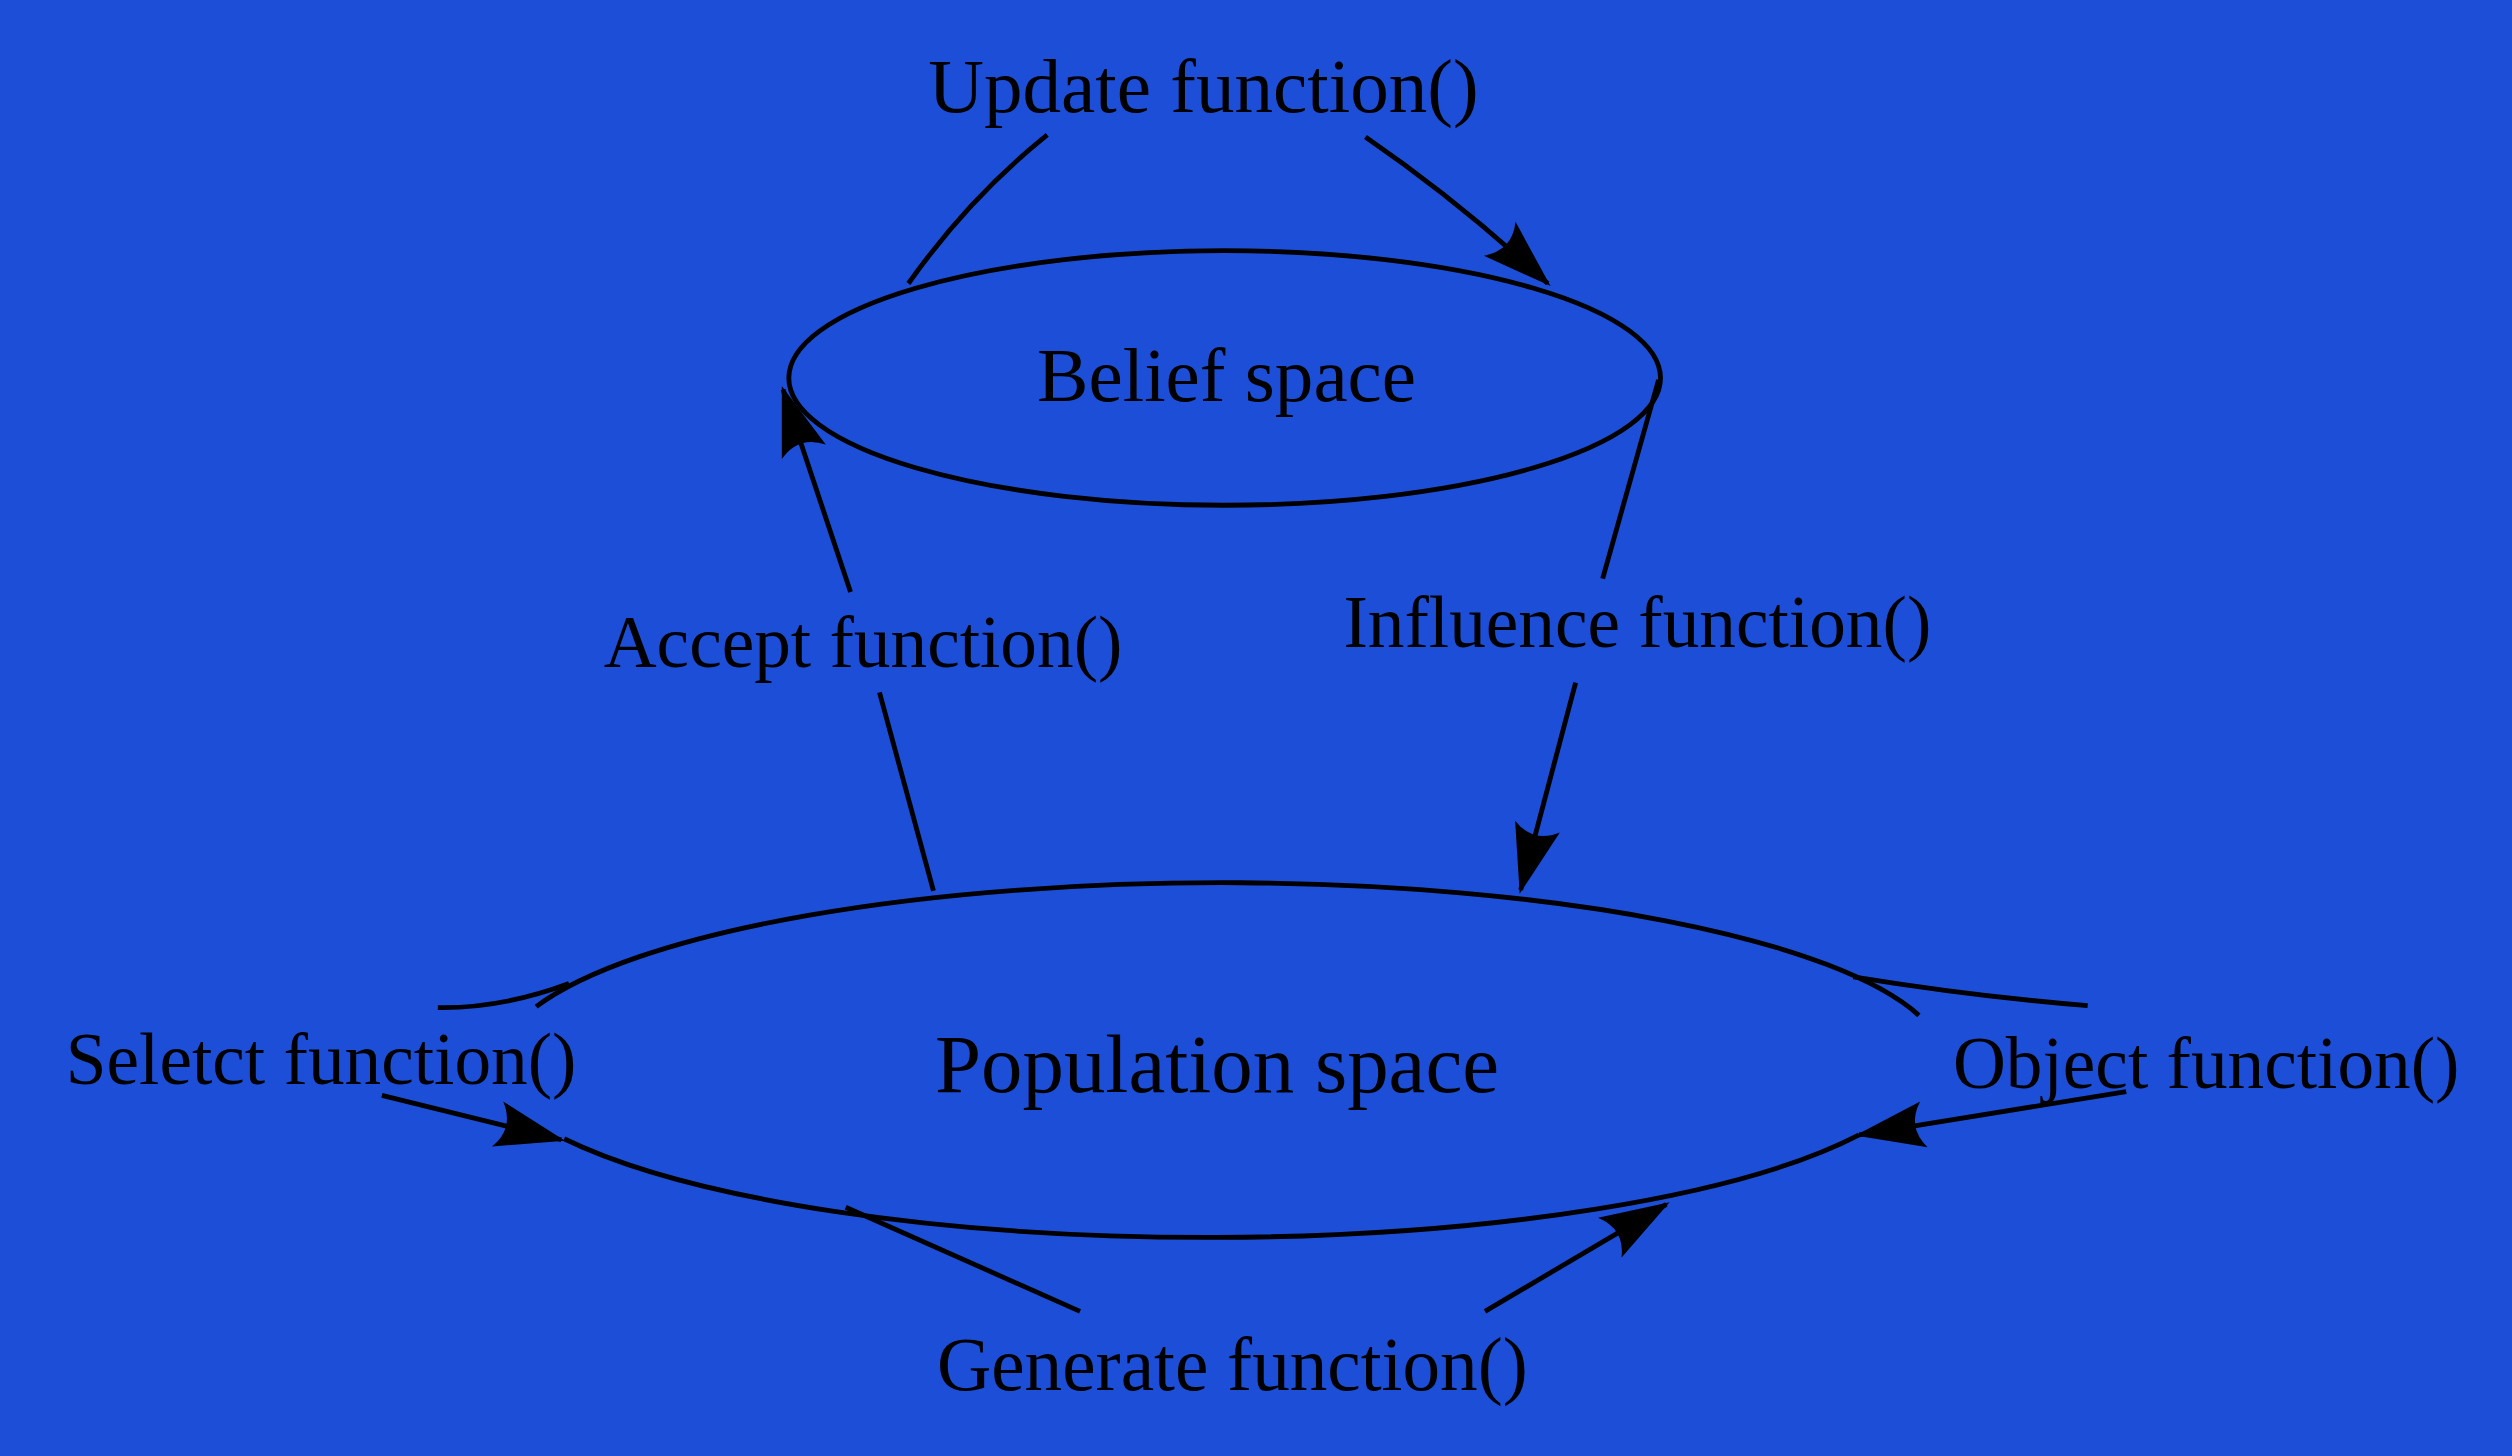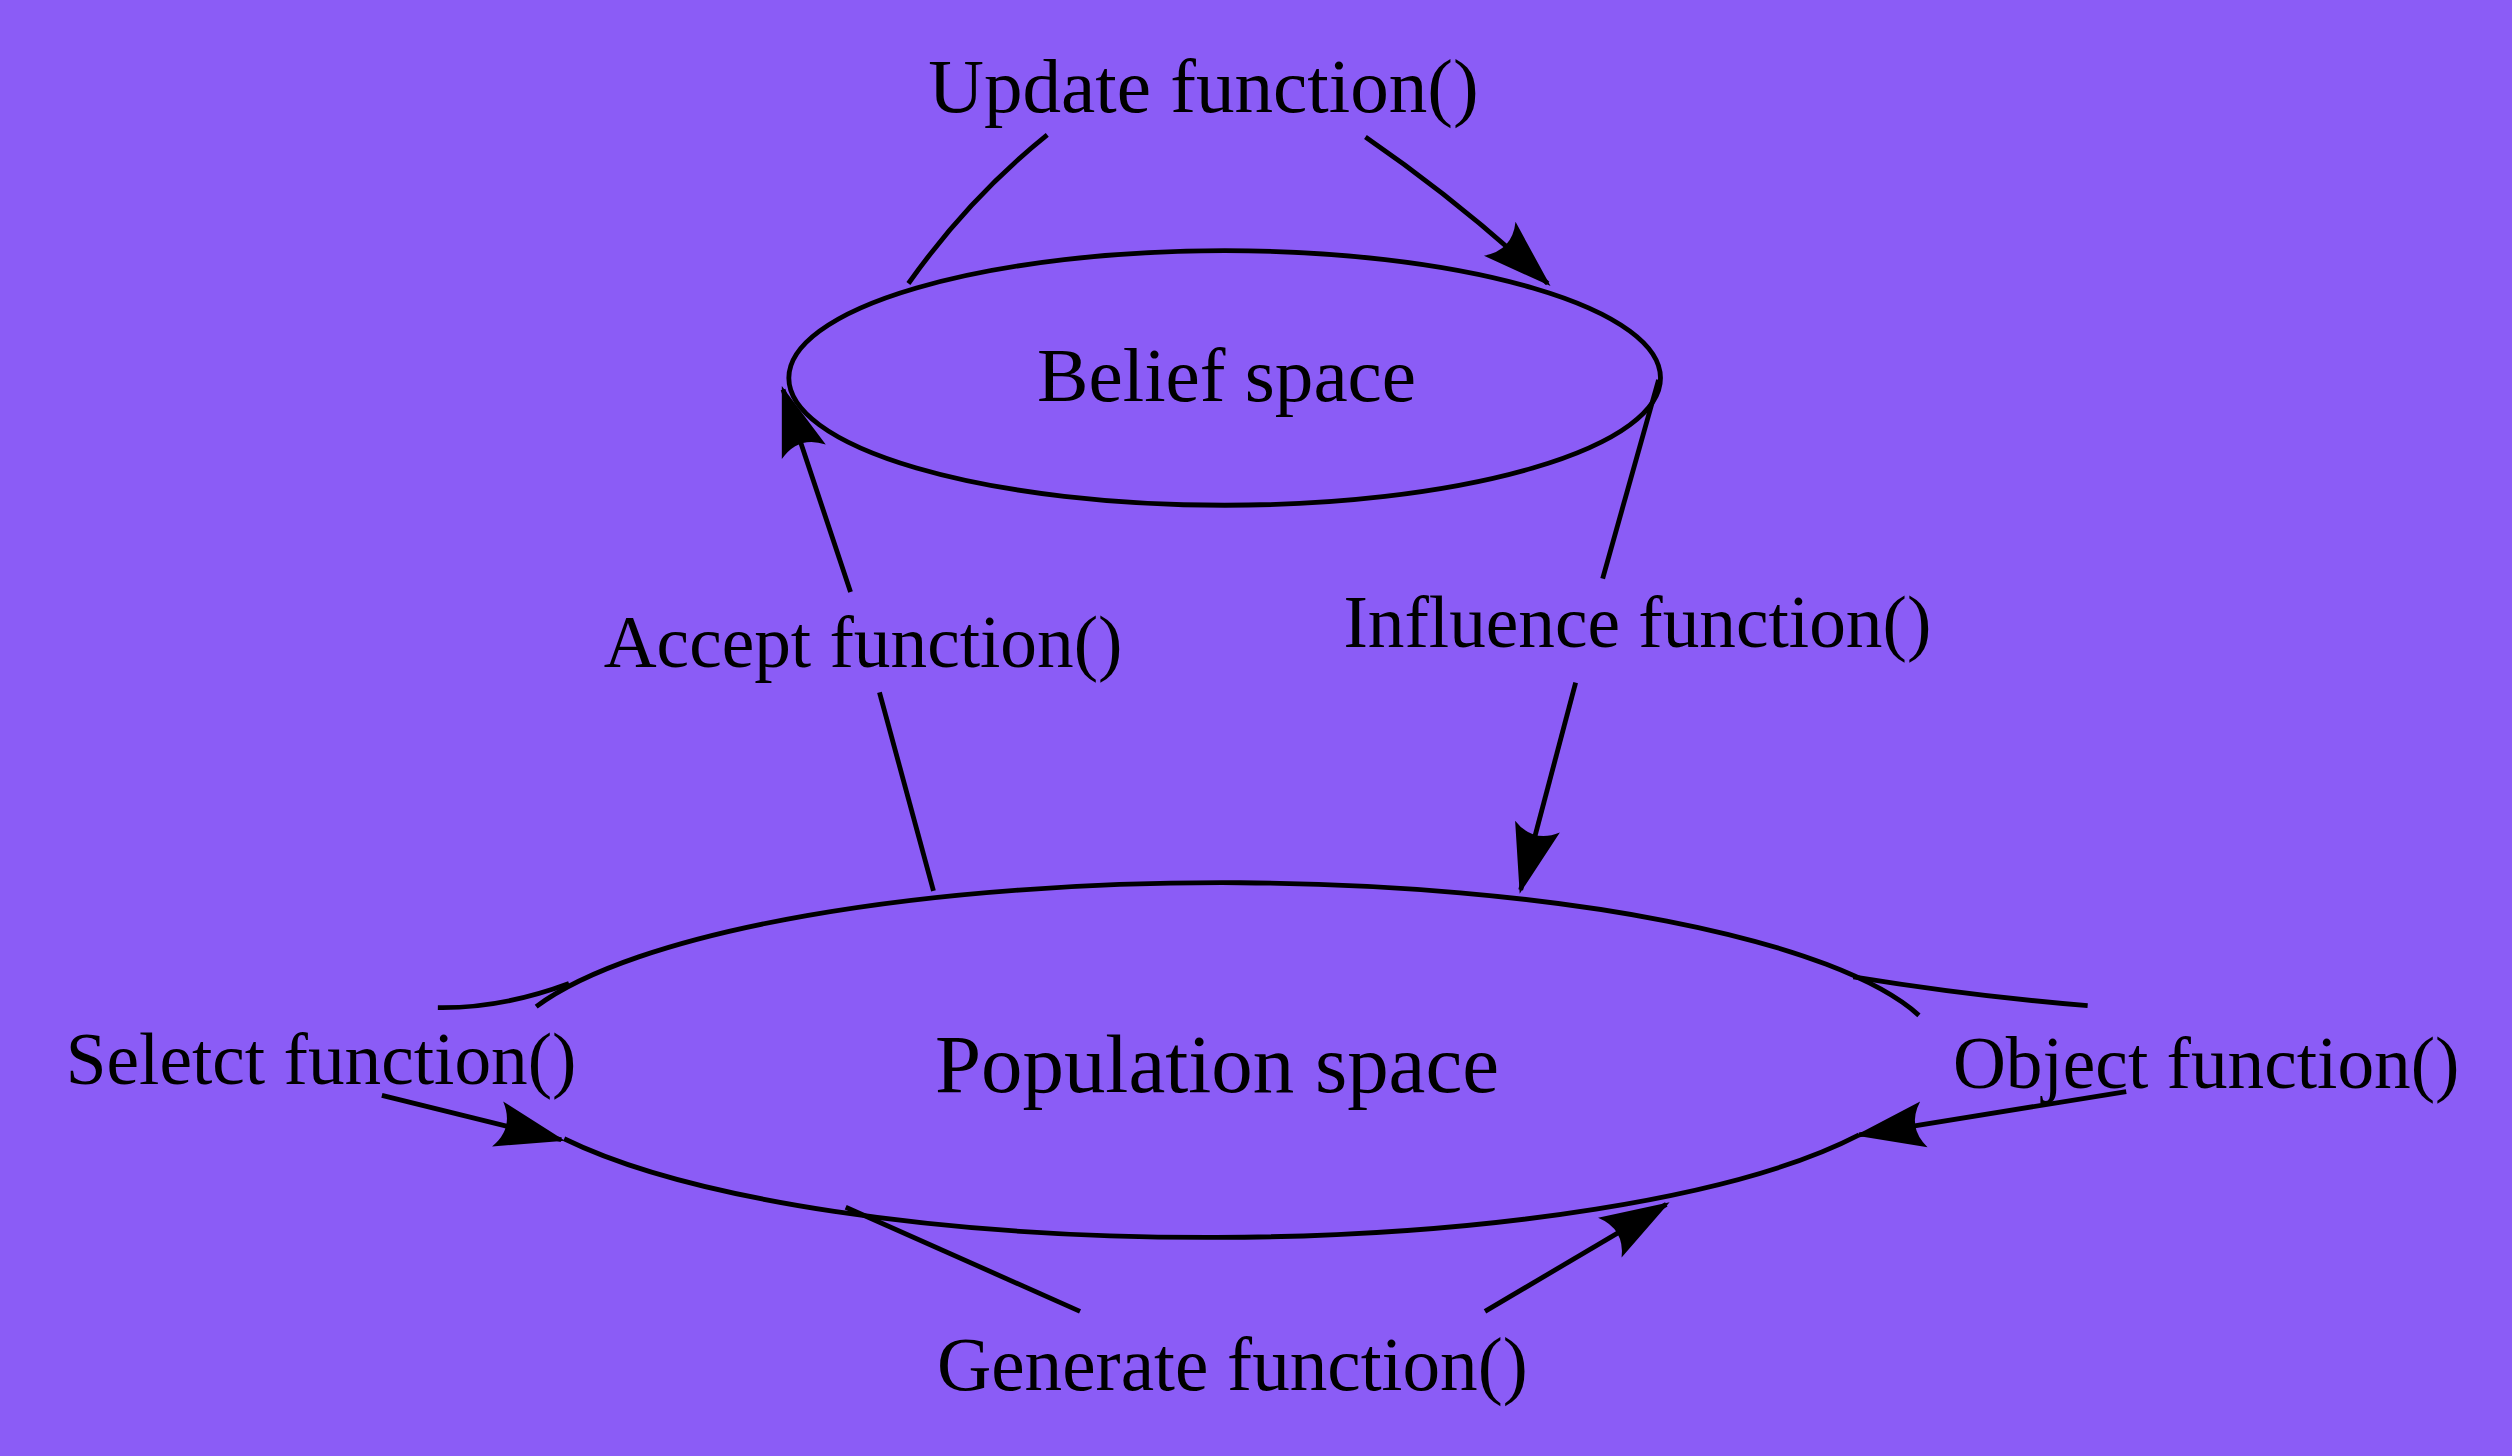--- a/index.html
+++ b/index.html
@@ -3,21 +3,21 @@
 <meta charset="utf-8">
 <style>
   html, body {
     margin: 0;
     padding: 0;
     background: #ffffff;
   }
   .diagram-wrap {
     width: 2512px;
     height: 1456px;
-    background: #8b5cf6;
+    background: #1d4ed8;
     overflow: hidden;
   }
   svg { display: block; }
   .stroke {
     fill: none;
     stroke: #000000;
     stroke-width: 5;
     stroke-linecap: butt;
   }
   .head-fill { fill: #000000; stroke: none; }

